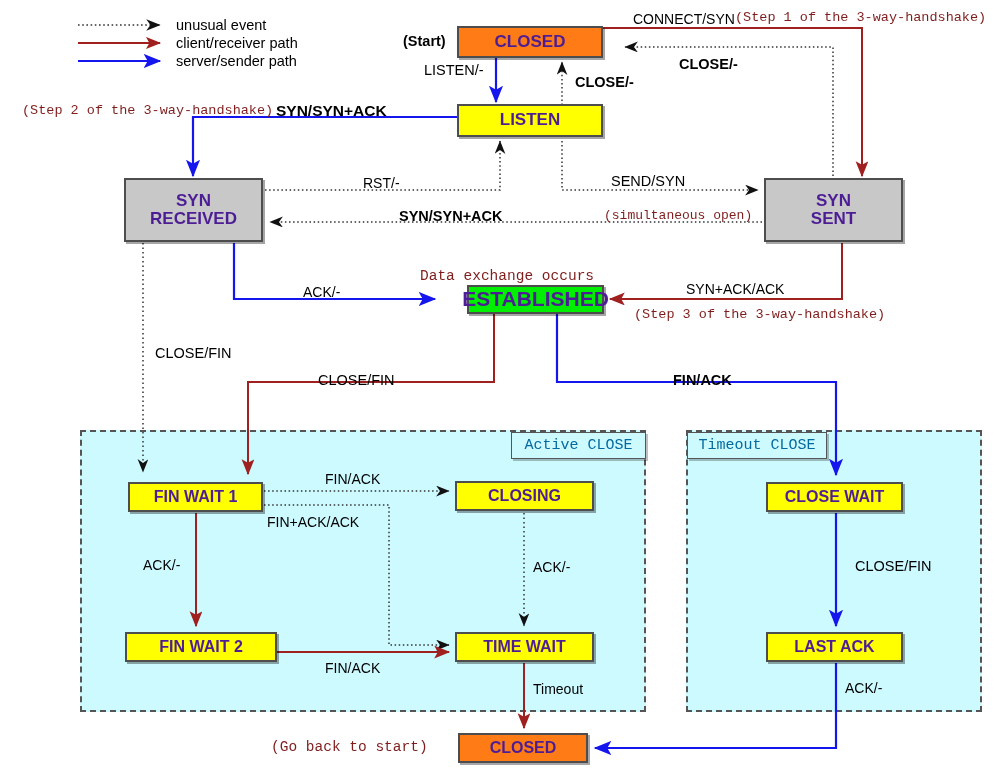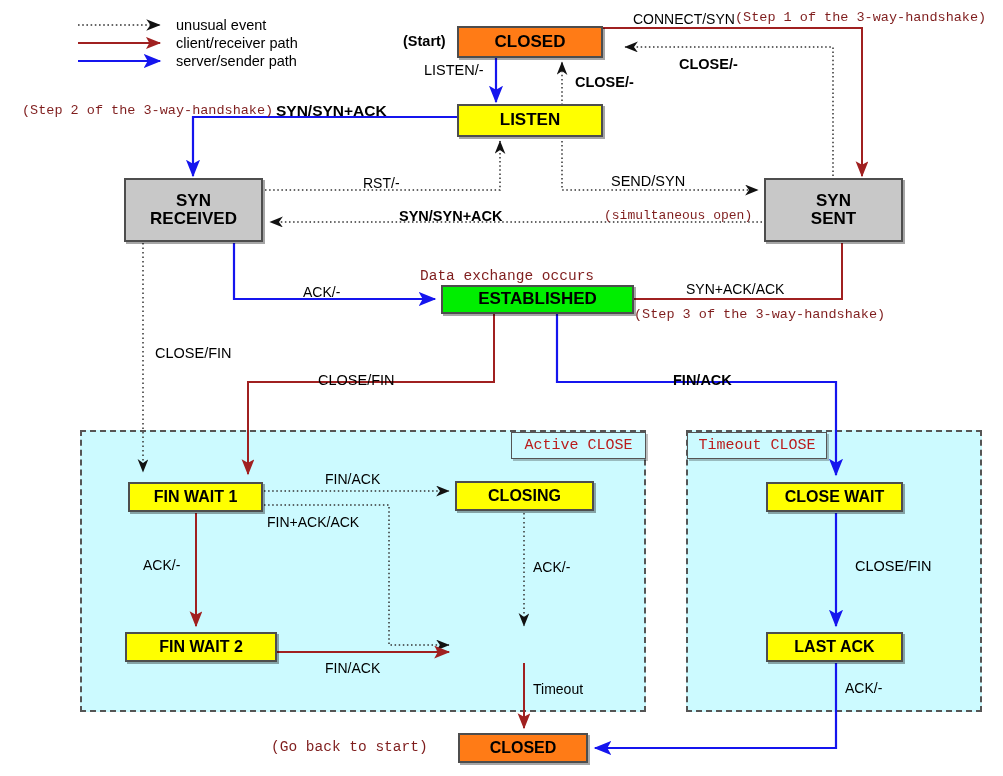--- a/index.html
+++ b/index.html
@@ -1,32 +1,32 @@
 <!DOCTYPE html>
 <html><head>
 <meta charset="utf-8">
 <style>
   html,body{margin:0;padding:0;background:#ffffff;}
   body{width:1003px;height:776px;font-family:"Liberation Sans",sans-serif;}
   #stage{position:relative;width:1003px;height:776px;overflow:hidden;background:#fff;}
   svg#wires{position:absolute;left:0;top:0;width:1003px;height:776px;}
   .node{position:absolute;box-sizing:border-box;border:2px solid #4d4d4d;
         display:flex;align-items:center;justify-content:center;text-align:center;
-        font-weight:bold;color:#000000;line-height:1.08;
+        font-weight:bold;color:#4c1d95;line-height:1.08;
         font-family:"Liberation Sans",sans-serif;
         box-shadow:2px 2px 0 rgba(0,0,0,0.35);}
   .lbl{position:absolute;white-space:nowrap;font-family:"Liberation Sans",sans-serif;
        color:#000;}
   .lbl.b{font-weight:bold;}
   .mono{font-family:"Liberation Mono",monospace;color:#7f1d1d;}
   .zone{position:absolute;box-sizing:border-box;background:#ccfaff;
         border:2px dashed #555;}
   .zonetag{position:absolute;box-sizing:border-box;background:#ccfaff;
         border:1px solid #555;font-family:"Liberation Mono",monospace;
-        color:#b91c1c;display:flex;align-items:center;justify-content:center;
+        color:#0369a1;display:flex;align-items:center;justify-content:center;
         box-shadow:2px 2px 0 rgba(0,0,0,0.25);}
   .legtxt{position:absolute;font-size:14.5px;color:#000;white-space:nowrap;}
 </style>
 </head>
 <body>
 
 <div id="stage">
 
   <div class="zone" style="left:80px;top:430px;width:566px;height:282px;"></div>
   <div class="zone" style="left:686px;top:430px;width:296px;height:282px;"></div>
@@ -105,28 +105,29 @@
   <div class="node" style="left:124px;top:178px;width:139px;height:64px;background:#c8c8c8;font-size:17px;flex-direction:column;">
     <span>SYN</span>
     <span>RECEIVED</span>
   </div>
 
   <div class="node" style="left:764px;top:178px;width:139px;height:64px;background:#c8c8c8;font-size:17px;flex-direction:column;">
     <span>SYN</span>
     <span>SENT</span>
   </div>
 
-  <div class="node" style="left:441px;top:285px;width:193px;height:29px;background:#00ee00;font-size:17px;">ESTABLISHED</div>
+  <div class="node" style="left:467px;top:285px;width:137px;height:29px;background:#00ee00;font-size:21px;">ESTABLISHED</div>
 
   <div class="node" style="left:128px;top:482px;width:135px;height:30px;background:#ffff00;font-size:16px;">FIN WAIT 1</div>
 
   <div class="node" style="left:125px;top:632px;width:152px;height:30px;background:#ffff00;font-size:16px;">FIN WAIT 2</div>
 
   <div class="node" style="left:455px;top:481px;width:139px;height:30px;background:#ffff00;font-size:16px;">CLOSING</div>
 
+  <div class="node" style="left:455px;top:632px;width:139px;height:30px;background:#ffff00;font-size:16px;">TIME WAIT</div>
 
   <div class="node" style="left:766px;top:482px;width:137px;height:30px;background:#ffff00;font-size:16px;">CLOSE WAIT</div>
 
   <div class="node" style="left:766px;top:632px;width:137px;height:30px;background:#ffff00;font-size:16px;">LAST ACK</div>
 
   <div class="node" style="left:458px;top:733px;width:130px;height:30px;background:#ff7b16;font-size:16px;">CLOSED</div>
 
   <div class="lbl b" style="left:403px;top:33px;font-size:14.5px;">(Start)</div>
 
   <div class="lbl mono" style="left:735px;top:10px;font-size:13.5px;">(Step 1 of the 3-way-handshake)</div>

